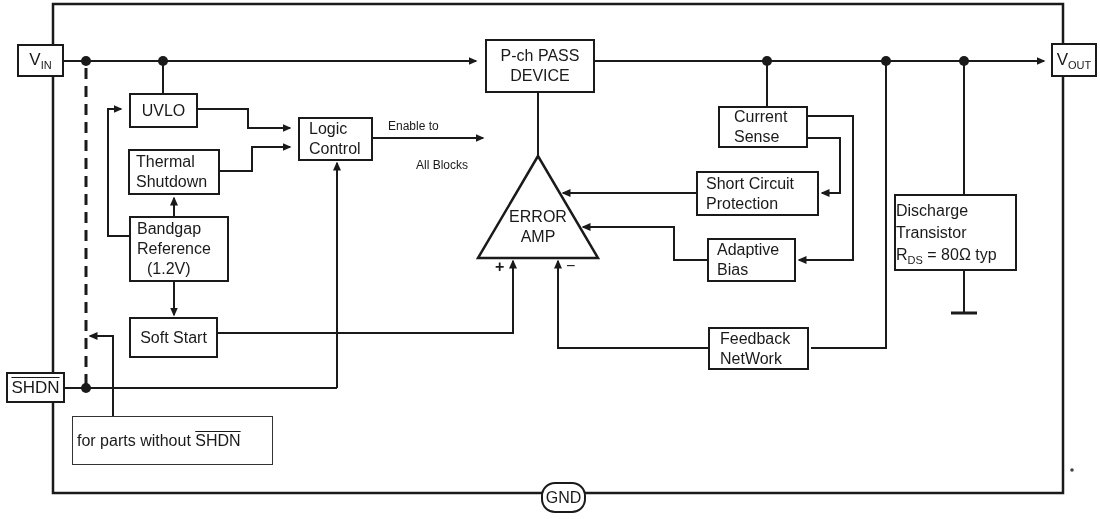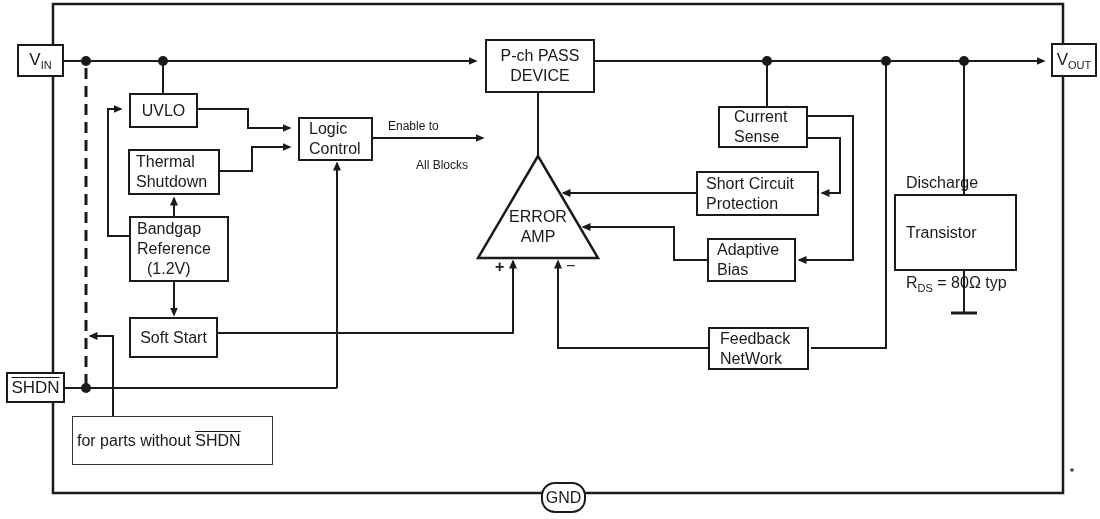--- a/index.html
+++ b/index.html
@@ -141,21 +141,21 @@
   <div class="blk pad" style="left:707px;top:238px;width:89px;height:44px;padding-left:8px;">
     <span>Adaptive</span>
     <span>Bias</span>
   </div>
 
   <div class="blk pad" style="left:708px;top:327px;width:101px;height:43px;padding-left:10px;">
     <span>Feedback</span>
     <span>NetWork</span>
   </div>
 
-  <div class="blk pad" style="left:894px;top:194px;width:123px;height:77px;padding-left:10px;line-height:22px;gap:28px;">
+  <div class="blk pad" style="left:894px;top:194px;width:123px;height:77px;line-height:22px;">
     <span>Discharge</span>
     <span>Transistor</span>
     <span><span>R</span><sub class="rsub">DS</sub><span> = 80Ω typ</span></span>
   </div>
 
   <div class="amp-label">
     <div>ERROR</div>
     <div>AMP</div>
   </div>
   <span class="sign" style="left:495px;top:258px;">+</span>

